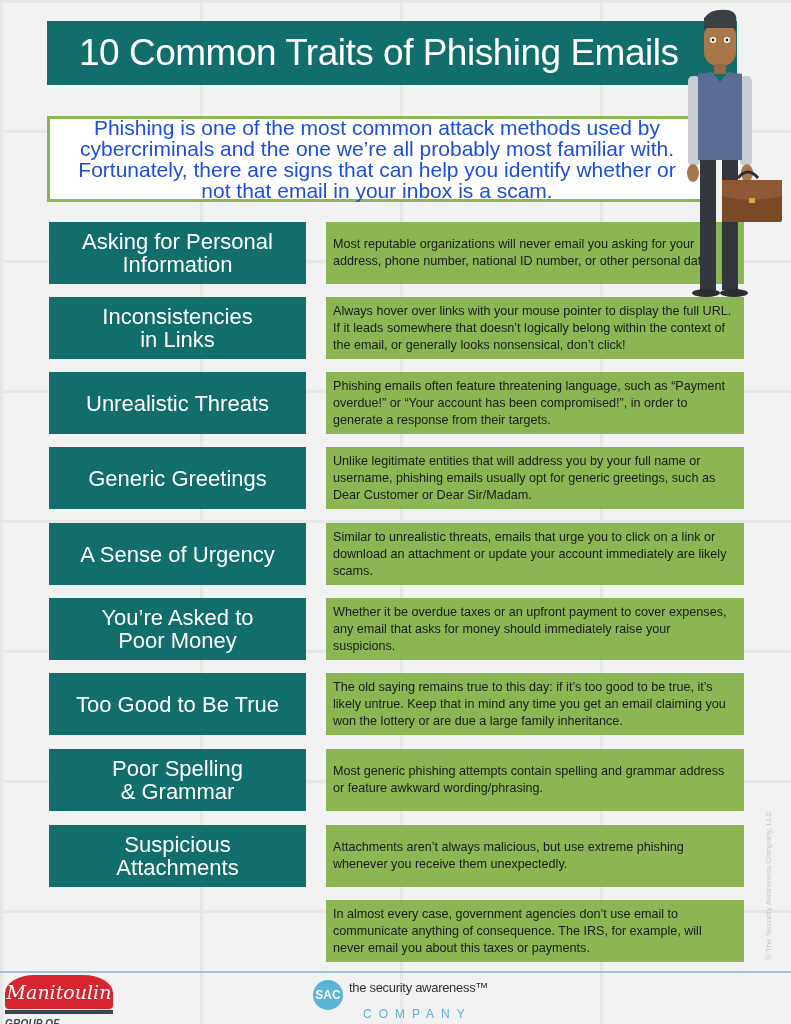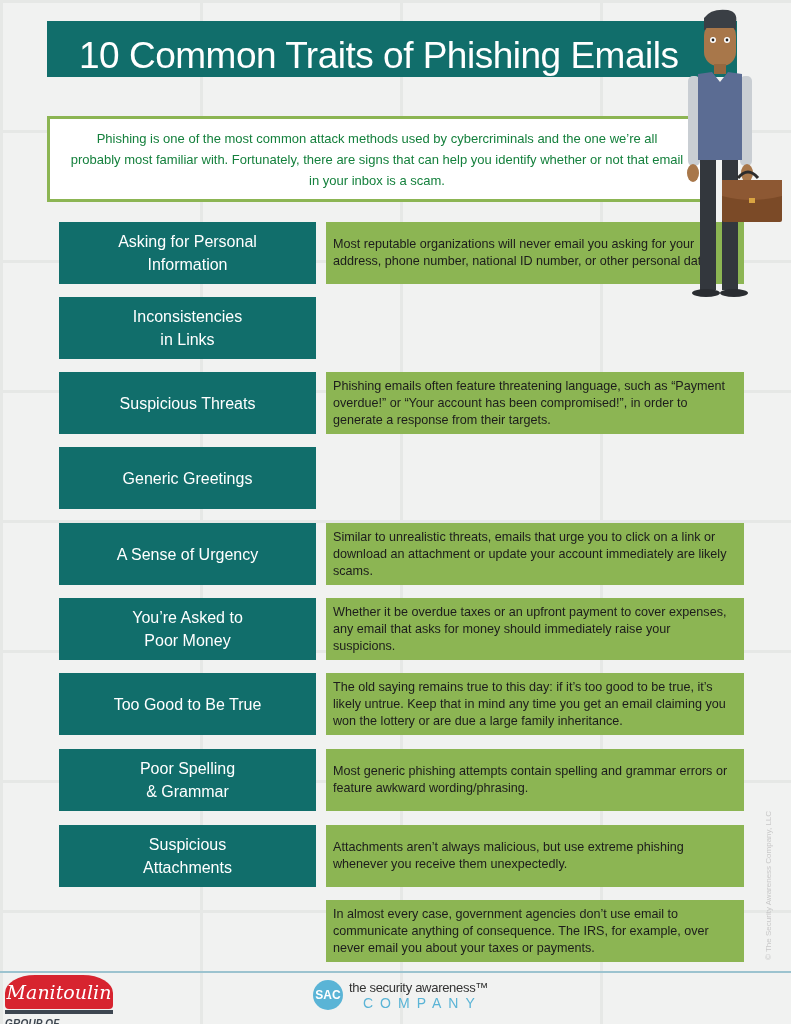--- a/index.html
+++ b/index.html
@@ -3,42 +3,42 @@
 <meta charset="utf-8">
 <style>
   html,body{margin:0;padding:0;}
   body{width:791px;height:1024px;position:relative;overflow:hidden;
     font-family:"Liberation Sans",sans-serif;
     background-color:#f1f2f1;
     background-image:
       linear-gradient(#e6e8e6 3px, transparent 3px),
       linear-gradient(90deg, #e6e8e6 3px, transparent 3px);
     background-size:200px 130px, 200px 130px;}
-  .title-bar{position:absolute;left:47px;top:21px;width:690px;height:56px;background:#116e6b;
-    display:flex;align-items:flex-end;justify-content:flex-start;}
+  .title-bar{position:absolute;left:47px;top:21px;width:690px;height:64px;background:#116e6b;
+    display:flex;align-items:center;justify-content:flex-start;}
   .title-bar h1{margin:0 0 0 32px;font-weight:normal;color:#fff;font-size:37px;letter-spacing:-0.5px;font-family:"Liberation Sans",sans-serif;}
   .intro{position:absolute;left:47px;top:116px;width:660px;height:86px;background:#fff;border:3px solid #8cb553;box-sizing:border-box;
     display:flex;align-items:center;justify-content:center;text-align:center;}
-  .intro p{margin:0;font-size:13px;line-height:21px;color:#15803d;padding:0 20px;}
+  .intro p{margin:0;font-size:21px;line-height:21px;color:#1d4ed8;padding:0 20px;}
   .row{position:absolute;left:46px;width:698px;height:62px;}
-  .trait{position:absolute;left:13px;top:0;width:257px;height:62px;background:#116e6b;color:#fff;
-    display:flex;align-items:center;justify-content:center;text-align:center;font-size:16px;line-height:23px;white-space:pre-line;}
+  .trait{position:absolute;left:3px;top:0;width:257px;height:62px;background:#116e6b;color:#fff;
+    display:flex;align-items:center;justify-content:center;text-align:center;font-size:22px;line-height:23px;white-space:pre-line;}
   .desc{position:absolute;left:280px;top:0;width:418px;height:62px;background:#8cb553;color:#1c1c1c;
     display:flex;align-items:center;font-size:12.6px;line-height:17px;padding:0 10px 0 7px;box-sizing:border-box;}
   .footer-line{position:absolute;left:0;top:971px;width:791px;height:2px;background:#9cc3cf;}
   .manitoulin{position:absolute;left:5px;top:975px;width:110px;}
   .man-badge{width:108px;height:34px;background:#d7242f;border-radius:30px 30px 4px 4px / 18px 18px 4px 4px;color:#fff;
     font-family:"DejaVu Serif",serif;font-style:italic;font-weight:normal;font-size:19px;display:flex;align-items:center;justify-content:center;}
   .man-stripe{width:108px;height:4px;background:#3d4650;margin-top:1px;}
   .man-sub{font-size:10px;font-weight:bold;font-style:italic;color:#3d4650;margin-top:4px;letter-spacing:0.2px;}
   .sac{position:absolute;left:313px;top:980px;display:flex;align-items:flex-start;}
   .sac-circle{width:30px;height:30px;border-radius:50%;background:#5ab4d6;color:#fff;font-size:12px;font-weight:bold;display:flex;align-items:center;justify-content:center;}
   .sac-text{margin-left:6px;}
   .sac-top{font-size:13px;color:#333;letter-spacing:-0.3px;}
-  .sac-bot{font-size:14px;color:#5ab4d6;letter-spacing:7px;margin-top:0;margin-left:14px;}
+  .sac-bot{font-size:12px;color:#5ab4d6;letter-spacing:7px;margin-top:12px;margin-left:14px;}
   .copyright{position:absolute;left:764px;top:960px;transform-origin:0 0;transform:rotate(-90deg);font-size:8px;color:#c8c8c8;white-space:nowrap;}
   .figure{position:absolute;left:676px;top:8px;width:110px;height:292px;}
 </style>
 </head>
 <body>
 
 <div class="title-bar">
   <h1>10 Common Traits of Phishing Emails</h1>
 </div>
 
@@ -48,53 +48,55 @@
 
 <div id="rows">
   <div class="row" style="top:222px">
     <div class="trait">Asking for Personal
 Information</div>
     <div class="desc">Most reputable organizations will never email you asking for your address, phone number, national ID number, or other personal data.</div>
   </div>
   <div class="row" style="top:297px">
     <div class="trait">Inconsistencies
 in Links</div>
+    <div class="desc">Always hover over links with your mouse pointer to display the full URL. If it leads somewhere that doesn’t logically belong within the context of the email, or generally looks nonsensical, don’t click!</div>
   </div>
   <div class="row" style="top:372px">
-    <div class="trait">Suspicious Threats</div>
+    <div class="trait">Unrealistic Threats</div>
     <div class="desc">Phishing emails often feature threatening language, such as “Payment overdue!” or “Your account has been compromised!”, in order to generate a response from their targets.</div>
   </div>
   <div class="row" style="top:447px">
     <div class="trait">Generic Greetings</div>
+    <div class="desc">Unlike legitimate entities that will address you by your full name or username, phishing emails usually opt for generic greetings, such as Dear Customer or Dear Sir/Madam.</div>
   </div>
   <div class="row" style="top:523px">
     <div class="trait">A Sense of Urgency</div>
     <div class="desc">Similar to unrealistic threats, emails that urge you to click on a link or download an attachment or update your account immediately are likely scams.</div>
   </div>
   <div class="row" style="top:598px">
     <div class="trait">You’re Asked to
 Poor Money</div>
     <div class="desc">Whether it be overdue taxes or an upfront payment to cover expenses, any email that asks for money should immediately raise your suspicions.</div>
   </div>
   <div class="row" style="top:673px">
     <div class="trait">Too Good to Be True</div>
     <div class="desc">The old saying remains true to this day: if it’s too good to be true, it’s likely untrue. Keep that in mind any time you get an email claiming you won the lottery or are due a large family inheritance.</div>
   </div>
   <div class="row" style="top:749px">
     <div class="trait">Poor Spelling
 &amp; Grammar</div>
-    <div class="desc">Most generic phishing attempts contain spelling and grammar errors or feature awkward wording/phrasing.</div>
+    <div class="desc">Most generic phishing attempts contain spelling and grammar address or feature awkward wording/phrasing.</div>
   </div>
   <div class="row" style="top:825px">
     <div class="trait">Suspicious
 Attachments</div>
     <div class="desc">Attachments aren’t always malicious, but use extreme phishing whenever you receive them unexpectedly.</div>
   </div>
   <div class="row" style="top:900px">
-    <div class="desc">In almost every case, government agencies don’t use email to communicate anything of consequence. The IRS, for example, over never email you about your taxes or payments.</div>
+    <div class="desc">In almost every case, government agencies don’t use email to communicate anything of consequence. The IRS, for example, will never email you about this taxes or payments.</div>
   </div>
 </div>
 
 <svg class="figure" viewBox="0 0 110 292">
 
   <path d="M28 10 Q35 0 52 2 Q62 4 60 14 L60 22 L28 22 Z" fill="#3a3f45"></path>
 
   <rect x="28" y="14" width="32" height="44" rx="14" fill="#a8774a"></rect>
   <rect x="30" y="10" width="28" height="10" fill="#3a3f45"></rect>
 

